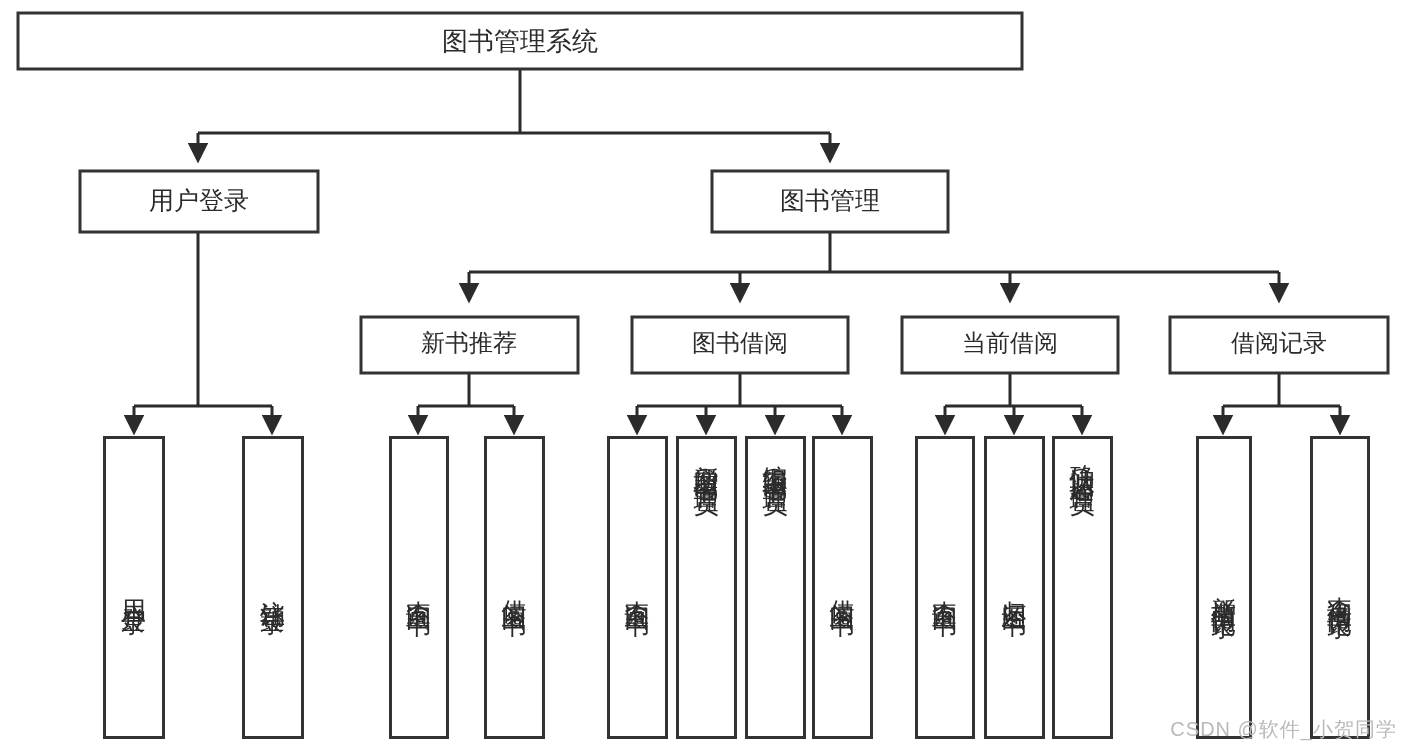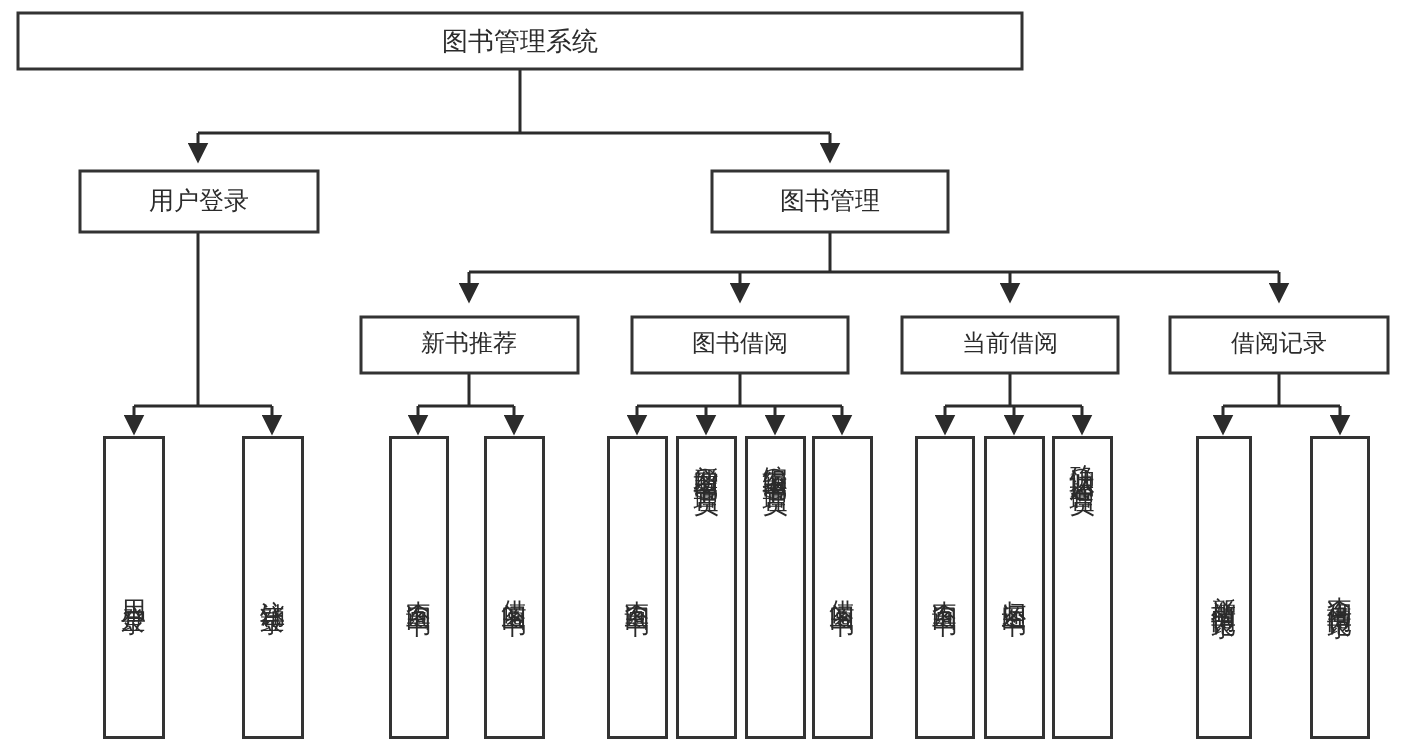--- a/index.html
+++ b/index.html
@@ -200,14 +200,15 @@
     <span class="leaf-label">确认归还（管理员）</span>
   </div>
 
   <div class="leaf center" style="left:1196px;top:436px;width:56px;height:303px;">
     <span class="leaf-label">新增借阅记录</span>
   </div>
   <div class="leaf center" style="left:1310px;top:436px;width:60px;height:303px;">
     <span class="leaf-label">查询借阅记录</span>
   </div>
 
+  <div id="watermark">CSDN @软件_小贺同学</div>
 
 </div>
 
 </body></html>

